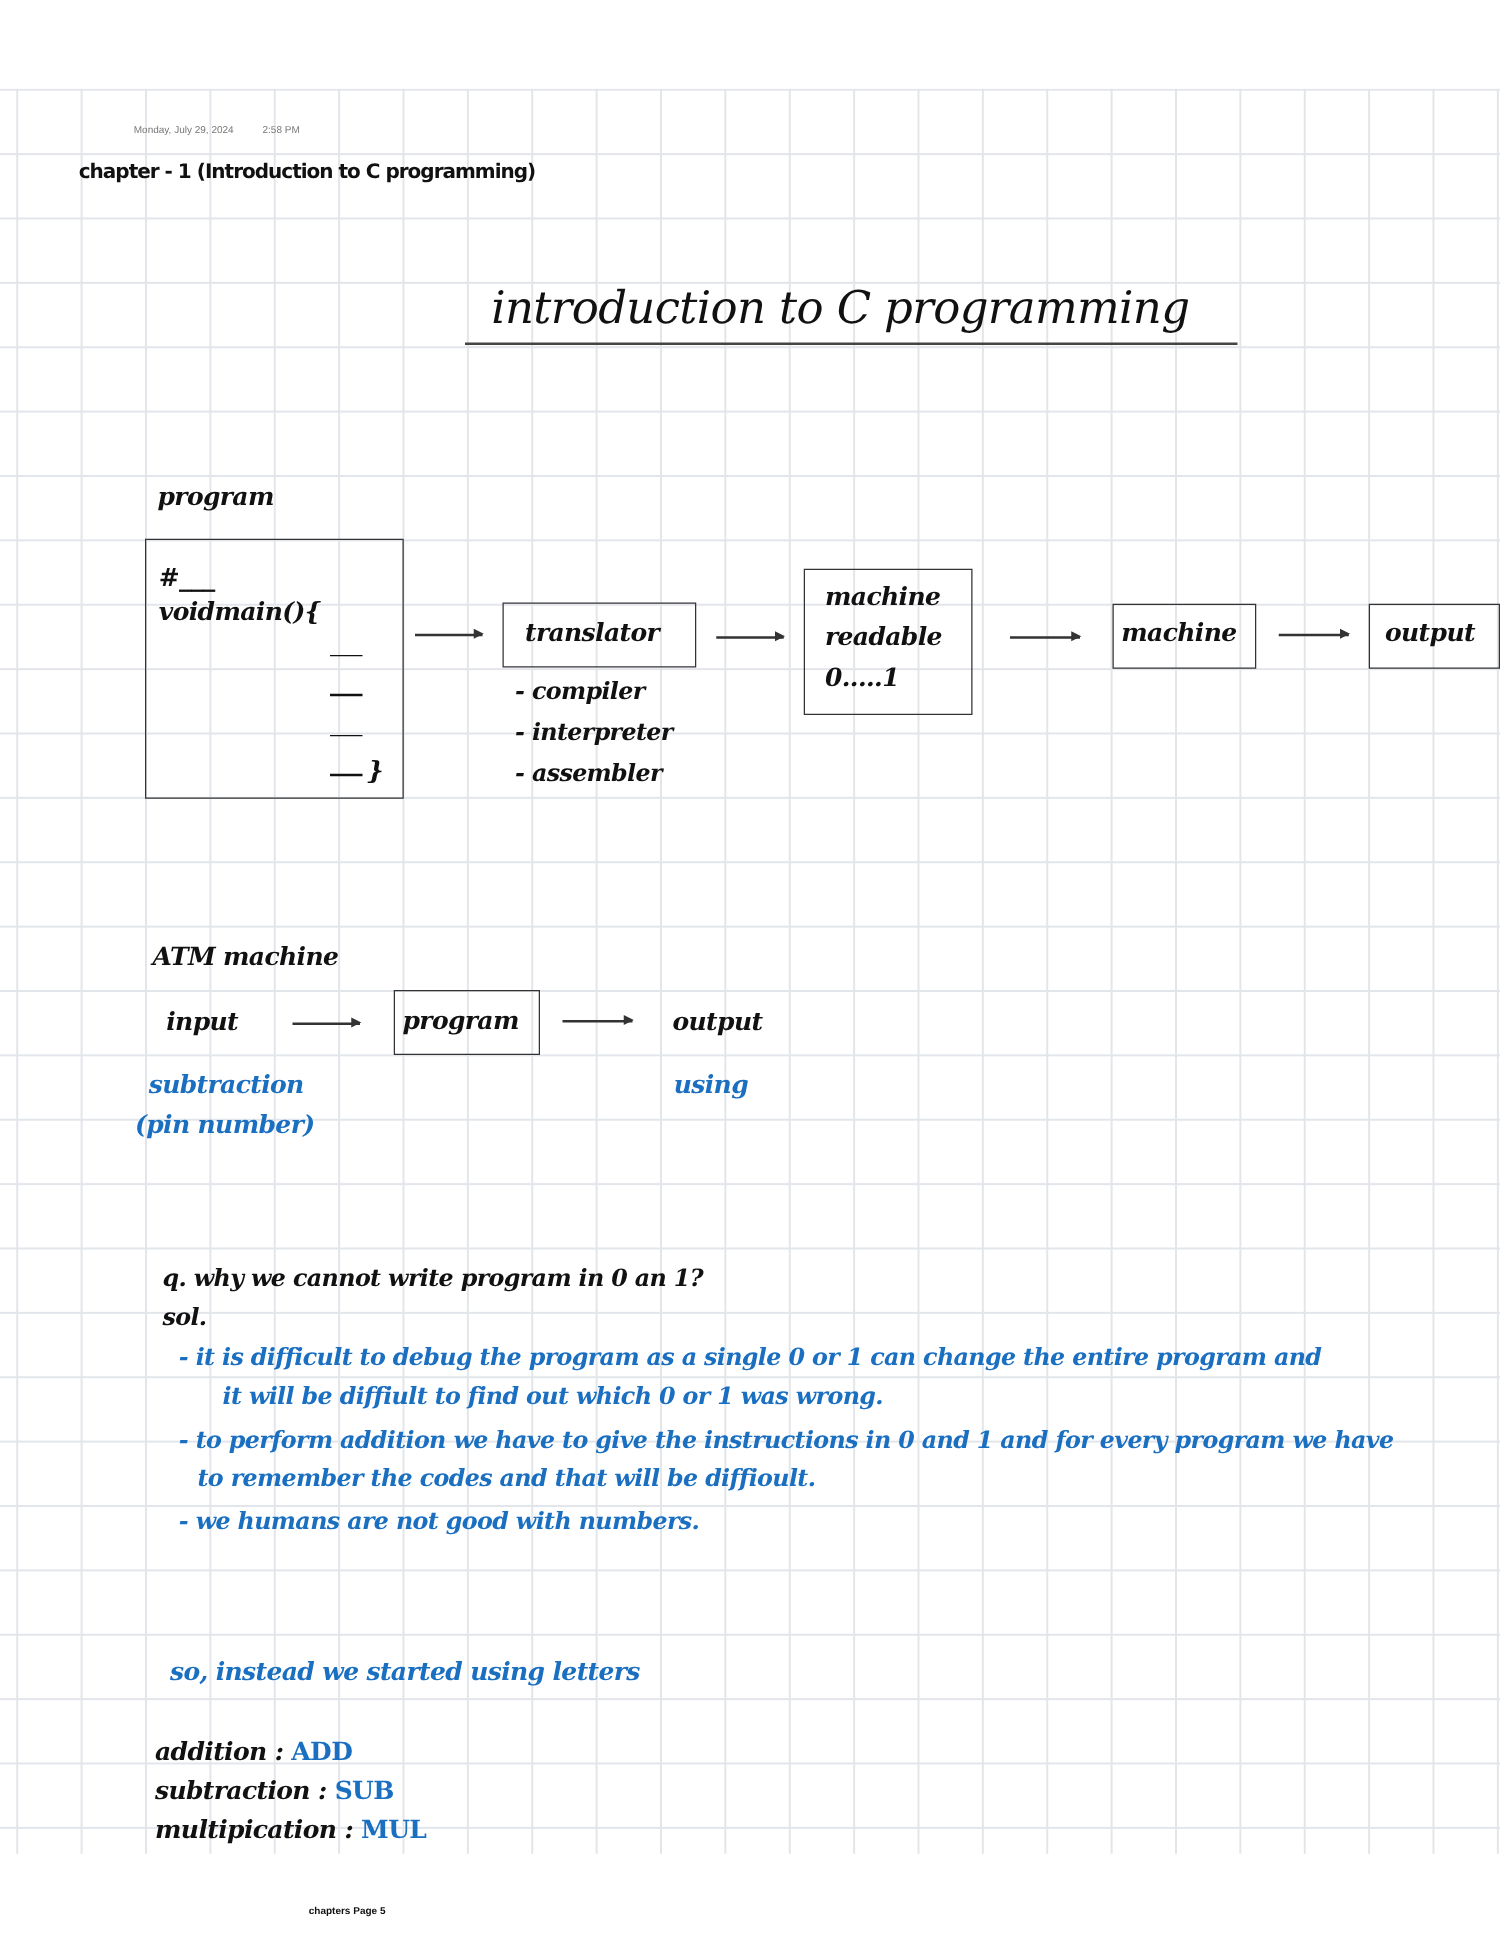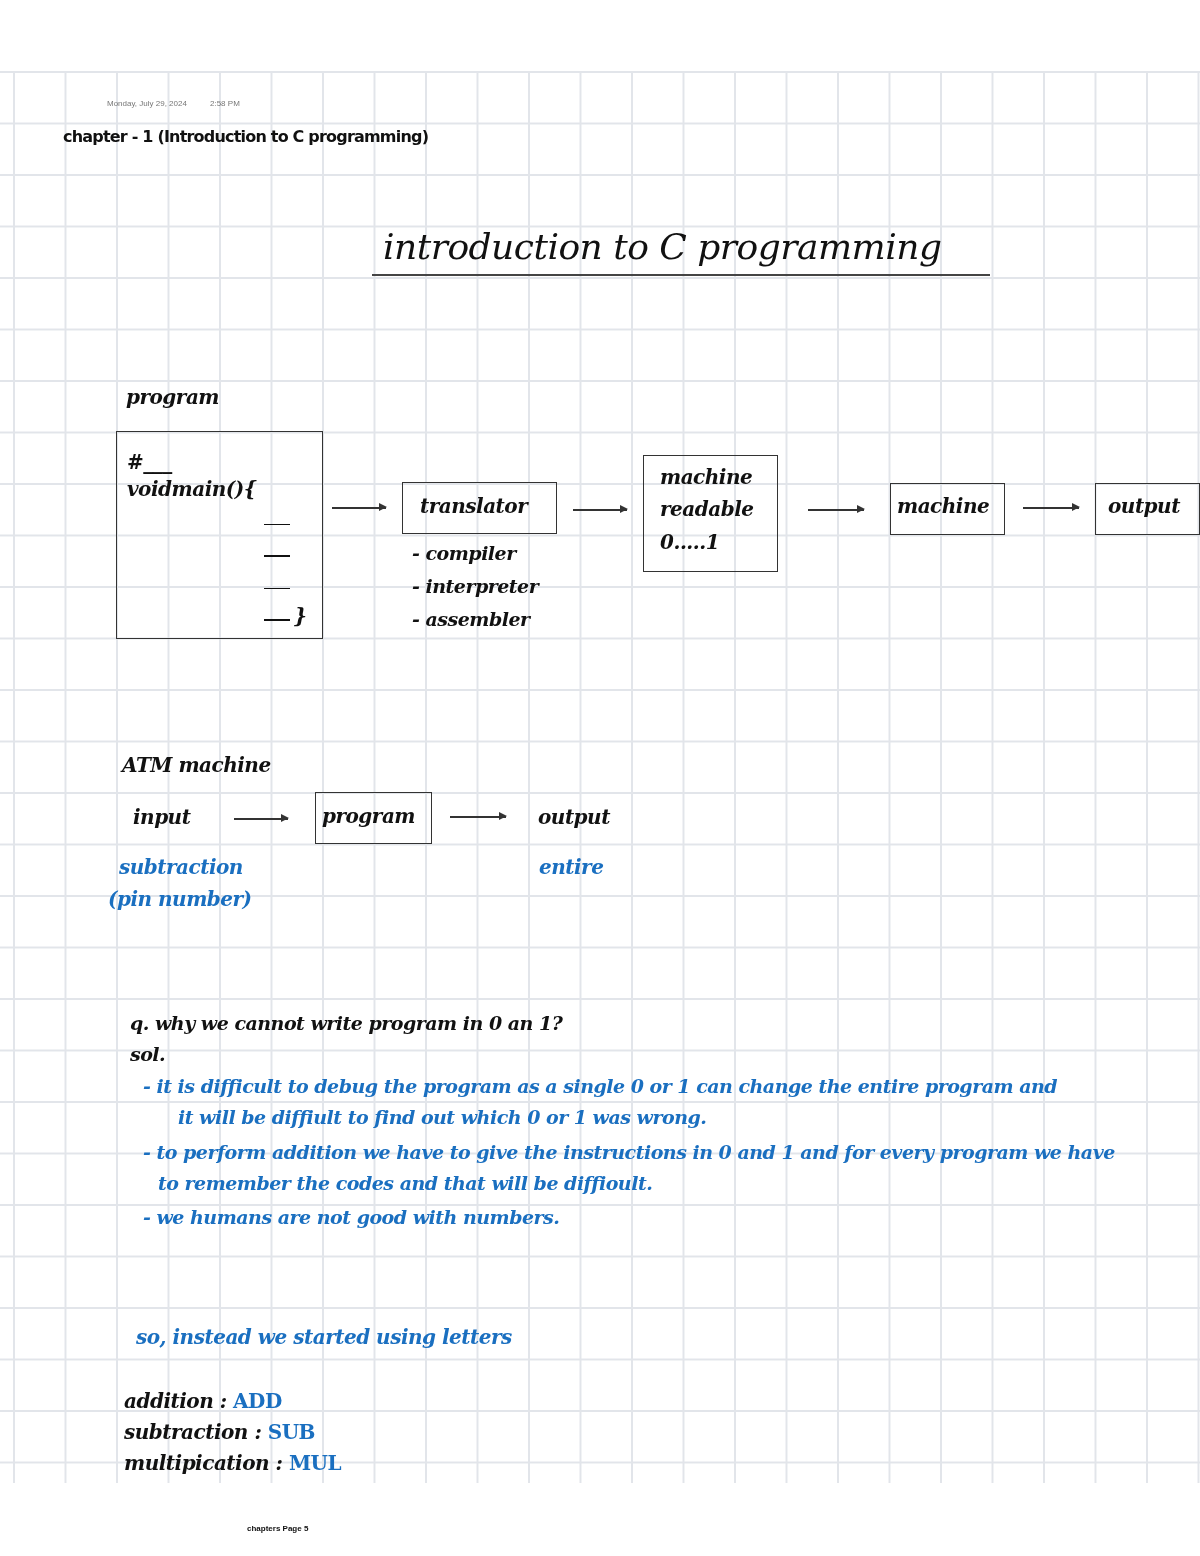--- a/index.html
+++ b/index.html
@@ -22,21 +22,21 @@
   .blue { color:#1a6fc0; }
   .box { position:absolute; border:1.5px solid #333; background:transparent; }
   .arrow { position:absolute; height:1.5px; background:#333; }
   .arrow::after {
     content:""; position:absolute; right:-1px; top:-4px;
     width:0; height:0;
     border-left:8px solid #333; border-top:4.5px solid transparent; border-bottom:4.5px solid transparent;
   }
   .hdr-title { left:63px; top:87px; font-size:16px; font-weight:bold; font-family:"DejaVu Sans", sans-serif; letter-spacing:-0.8px;margin-top:40px; }
   .hdr-meta { top:99px; font-size:8px; color:#777; font-family:"Liberation Sans", sans-serif;padding-left:44px; }
-  .page-title { left:383px; top:226px; font-size:36px; font-style:italic; font-family:"DejaVu Serif", serif; letter-spacing:-0.5px; }
+  .page-title { left:393px; top:226px; font-size:36px; font-style:italic; font-family:"DejaVu Serif", serif; letter-spacing:-0.5px; }
   .title-rule { position:absolute; left:372px; top:274px; width:618px; height:2px; background:#444; }
   .t20 { font-size:20px; }
   .t19 { font-size:19px; }
   .dash { position:absolute; height:2px; background:#111; width:26px; }
   .dash.thin { height:1px; }
   .footer { left:247px; top:1524px; font-size:8px; font-weight:bold; font-family:"Liberation Sans", sans-serif; }
 </style>
 </head>
 <body>
 
@@ -87,21 +87,21 @@
 
 <div class="abs hand t20" style="left:122px; top:753px;">ATM machine</div>
 <div class="abs hand t20" style="left:133px; top:805px;text-align:center;">input</div>
 <div class="arrow" style="left:234px; top:818px; width:54px;"></div>
 <div class="box" style="left:315px; top:792px; width:115px; height:50px;"></div>
 <div class="abs hand t20" style="left:322px; top:804px;">program</div>
 <div class="arrow" style="left:450px; top:816px; width:56px;"></div>
 <div class="abs hand t20" style="left:538px; top:805px;">output</div>
 <div class="abs hand t20 blue" style="left:119px; top:855px;">subtraction</div>
 <div class="abs hand t20 blue" style="left:108px; top:887px;">(pin number)</div>
-<div class="abs hand t20 blue" style="left:539px; top:855px;">entire</div>
+<div class="abs hand t20 blue" style="left:539px; top:855px;">using</div>
 
 <div class="abs hand t19" style="left:130px; top:1012px;">q. why we cannot write program in 0 an 1?</div>
 <div class="abs hand t19" style="left:130px; top:1043px;">sol.</div>
 <div class="abs hand t19 blue" style="left:143px; top:1075px;">- it is difficult to debug the program as a single 0 or 1 can change the entire program and</div>
 <div class="abs hand t19 blue" style="left:178px; top:1106px;">it will be diffiult to find out which 0 or 1 was wrong.</div>
 <div class="abs hand t19 blue" style="left:143px; top:1141px;">- to perform addition we have to give the instructions in 0 and 1 and for every program we have</div>
 <div class="abs hand t19 blue" style="left:158px; top:1172px;">to remember the codes and that will be diffioult.</div>
 <div class="abs hand t19 blue" style="left:143px; top:1206px;">- we humans are not good with numbers.</div>
 
 <div class="abs hand t20 blue" style="left:124px; top:1325px;margin-left:12px;">so, instead we started using letters</div>

